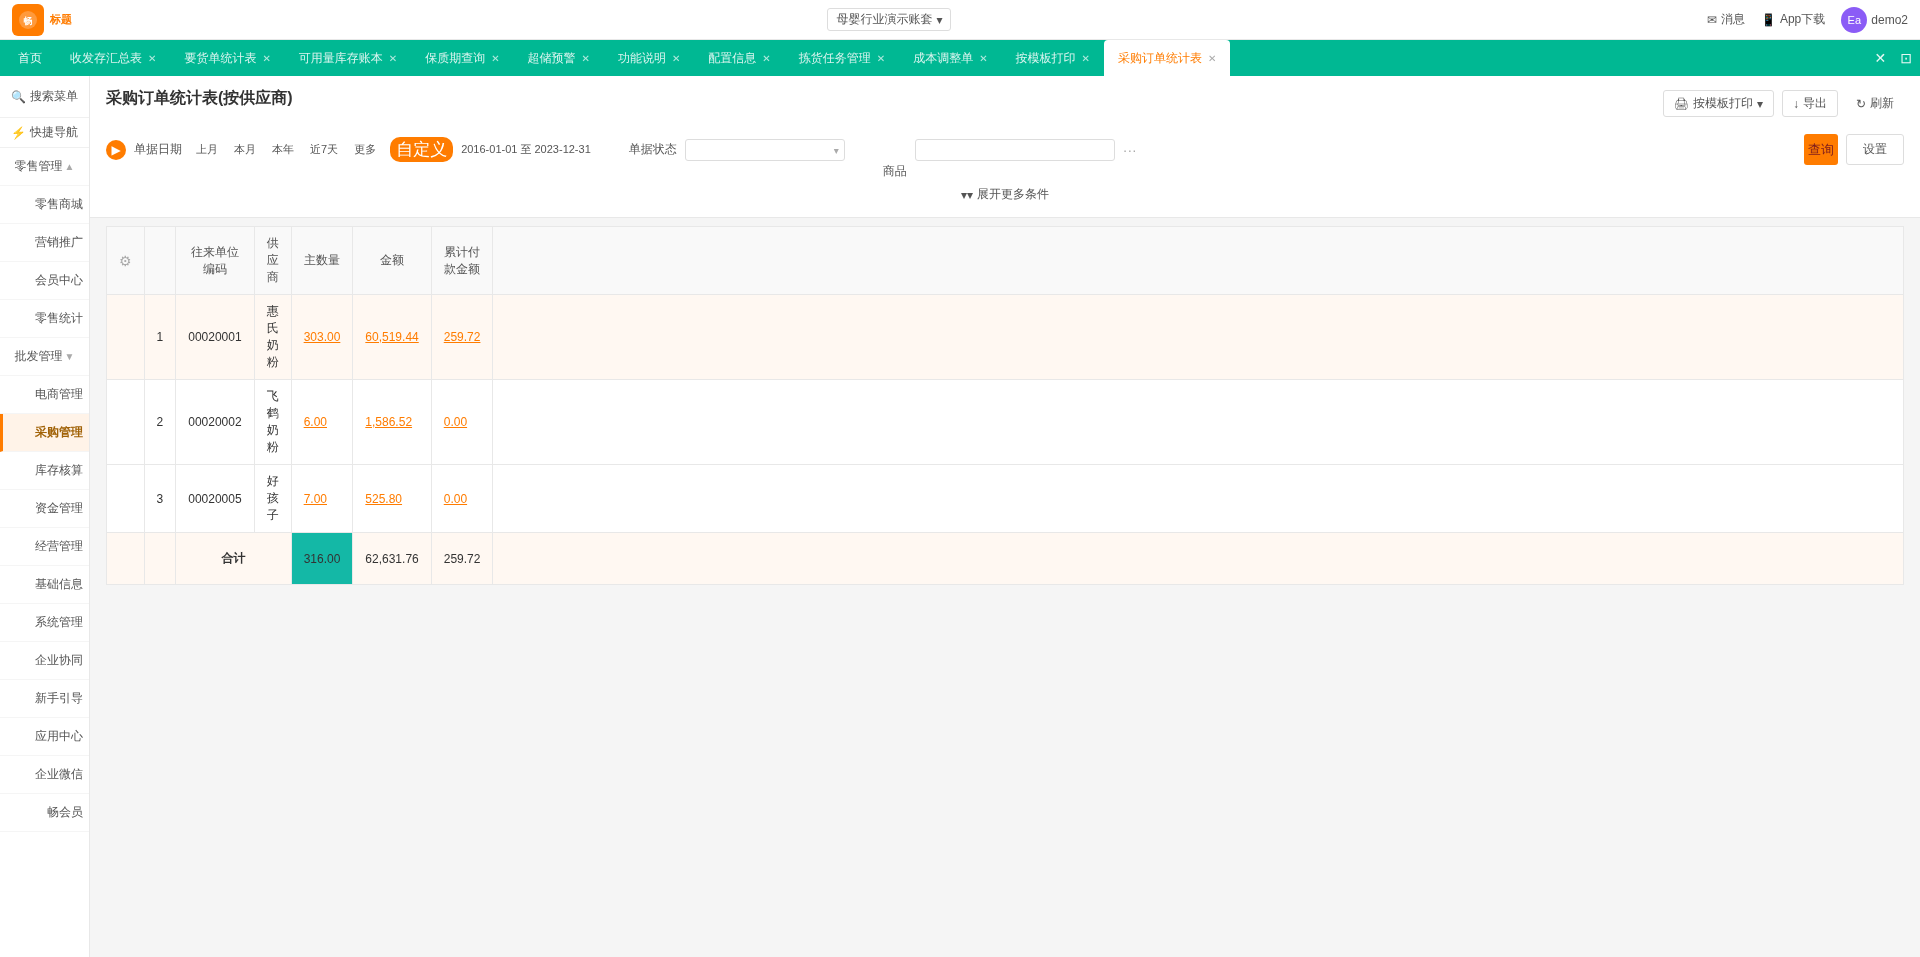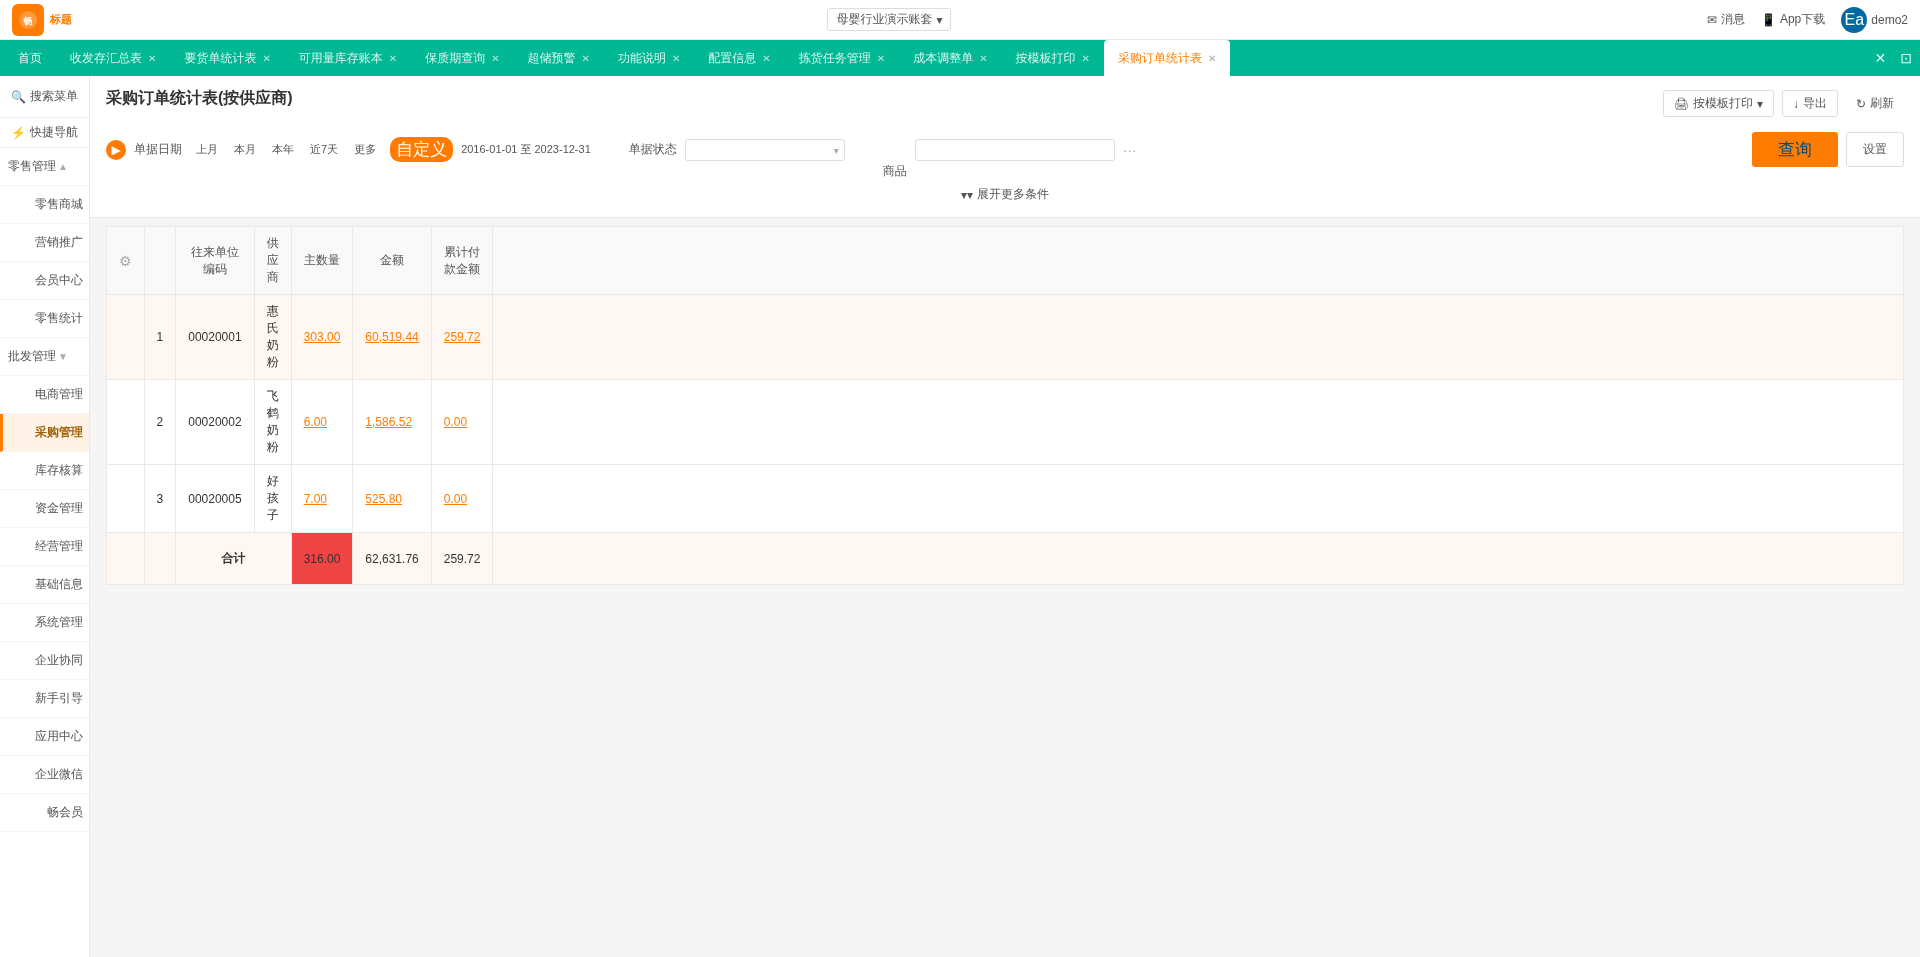--- a/index.html
+++ b/index.html
@@ -5,21 +5,21 @@
     * { box-sizing: border-box; margin: 0; padding: 0; }
     body { font-family: 'Microsoft YaHei', Arial, sans-serif; font-size: 13px; background: #f5f5f5; display: flex; flex-direction: column; height: 957px; overflow: hidden; }
 
     
     .top-bar { height: 40px; background: #fff; display: flex; align-items: center; justify-content: space-between; padding: 0 12px; border-bottom: 1px solid #e8e8e8; }
     .logo-area { display: flex; align-items: center; gap: 6px; }
     .logo-icon { width: 32px; height: 32px; background: #ff7c00; border-radius: 6px; display: flex; align-items: center; justify-content: center; color: white; font-size: 10px; font-weight: bold; }
     .logo-text { color: #ff7c00; font-size: 11px; font-weight: bold; }
     .top-right { display: flex; align-items: center; gap: 16px; }
     .top-right-item { display: flex; align-items: center; gap: 4px; color: #555; font-size: 12px; cursor: pointer; }
-    .avatar { width: 26px; height: 26px; border-radius: 50%; background: #0369a1; display: flex; align-items: center; justify-content: center; color: white; font-size: 16px; }
+    .avatar { width: 26px; height: 26px; border-radius: 50%; background: #8b5cf6; display: flex; align-items: center; justify-content: center; color: white; font-size: 11px; }
     .dropdown-selector { display: flex; align-items: center; gap: 4px; color: #555; font-size: 12px; border: 1px solid #ddd; padding: 2px 8px; border-radius: 3px; cursor: pointer; }
 
     
     .nav-tabs { height: 36px; background: #00b893; display: flex; align-items: center; padding: 0 4px; overflow: hidden; }
     .nav-tab { height: 36px; padding: 0 14px; display: flex; align-items: center; gap: 4px; color: rgba(255,255,255,0.85); font-size: 12px; cursor: pointer; white-space: nowrap; position: relative; }
     .nav-tab.active { background: #fff; color: #ff7c00; border-radius: 4px 4px 0 0; }
     .nav-tab .close-btn { font-size: 10px; color: rgba(255,255,255,0.7); margin-left: 2px; }
     .nav-tab.active .close-btn { color: #aaa; }
     .nav-tab-home { color: rgba(255,255,255,0.9); }
     .nav-controls { margin-left: auto; display: flex; align-items: center; gap: 6px; }
@@ -28,21 +28,21 @@
     
     .main-layout { display: flex; flex: 1; overflow: hidden; }
 
     
     .sidebar { width: 90px; background: #fff; border-right: 1px solid #e8e8e8; display: flex; flex-direction: column; overflow-y: auto; }
     .sidebar-search { padding: 8px 6px; border-bottom: 1px solid #f0f0f0; }
     .sidebar-search-btn { width: 100%; background: none; border: none; color: #555; font-size: 12px; cursor: pointer; padding: 4px; display: flex; align-items: center; justify-content: center; gap: 4px; }
     .sidebar-nav-btn { width: 100%; background: none; border: none; color: #555; font-size: 12px; cursor: pointer; padding: 6px 4px; display: flex; align-items: center; justify-content: center; gap: 4px; border-bottom: 1px solid #f0f0f0; }
     .sidebar-item { padding: 10px 6px; text-align: center; color: #555; font-size: 12px; cursor: pointer; border-bottom: 1px solid #f5f5f5; display: flex; align-items: center; justify-content: flex-end; gap: 2px; }
     .sidebar-item.active { background: #fff3e8; color: #a16207; font-weight: bold; border-left: 3px solid #ff7c00; }
-    .sidebar-item.has-arrow { justify-content: flex-start; padding: 10px 8px; }
+    .sidebar-item.has-arrow { justify-content: center; padding: 10px 8px; }
     .sidebar-arrow { font-size: 10px; color: #aaa; }
 
     
     .content { flex: 1; display: flex; flex-direction: column; overflow: hidden; background: #f5f5f5; }
 
     
     .page-header { background: #fff; padding: 12px 16px 8px; border-bottom: 1px solid #e8e8e8; }
     .page-title { font-size: 16px; font-weight: bold; color: #333; margin-bottom: 10px; }
     .filter-row { display: flex; align-items: center; gap: 8px; width: 100%; }
     .filter-toggle-btn { width: 20px; height: 20px; background: #ff7c00; border-radius: 50%; color: white; border: none; cursor: pointer; display: flex; align-items: center; justify-content: center; font-size: 12px; flex-shrink: 0; }
@@ -69,21 +69,21 @@
     .settings-col { width: 32px; text-align: center; }
     .settings-icon { color: #aaa; cursor: pointer; font-size: 14px; }
     .total-row td { background: #fff8f2; padding: 17px 12px; font-size: 12px; color: #333; text-align: center; border: 1px solid #e8e8e8; font-weight: normal; }
 
     
     .page-header-top { display: flex; align-items: center; justify-content: space-between; }
     .header-actions { display: flex; align-items: center; gap: 8px; }
     .print-btn { padding: 4px 10px; border-radius: 3px; font-size: 12px; cursor: pointer; display: flex; align-items: center; gap: 4px; border: 1px solid #ddd; background: white; color: #555; }
     .export-btn { padding: 4px 10px; border-radius: 3px; font-size: 12px; cursor: pointer; display: flex; align-items: center; gap: 4px; border: 1px solid #ddd; background: white; color: #555; }
     .refresh-btn { padding: 4px 10px; border-radius: 3px; font-size: 12px; cursor: pointer; display: flex; align-items: center; gap: 4px; border: none; background: none; color: #555; }
-    .query-btn { padding: 6px 26px; background: #ff7c00; color: #0c4a6e; border: none; border-radius: 3px; font-size: 17px; cursor: pointer; }
+    .query-btn { padding: 6px 4px; background: #ff7c00; color: #7f1d1d; border: none; border-radius: 3px; font-size: 13px; cursor: pointer; }
     .settings-btn { padding: 6px 16px; background: white; color: #555; border: 1px solid #ddd; border-radius: 3px; font-size: 12px; cursor: pointer; }
   </style>
 </head>
 <body>
 
 <div class="top-bar">
   <div class="logo-area">
     <div class="logo-icon">
       <svg width="20" height="20" viewBox="0 0 20 20">
           <circle cx="10" cy="10" r="9" fill="#ff9a3c"></circle>
@@ -343,21 +343,21 @@
             <td><span class="link-val">525.80</span></td>
             <td><span class="link-val">0.00</span></td>
             <td></td>
           </tr>
         </tbody>
         <tfoot>
           <tr class="total-row">
             <td></td>
             <td></td>
             <td colspan="2" style="text-align:center; font-weight:bold; background:#fff8f2;">合计</td>
-            <td style="background:#ef4444; border:1px solid #e8e8e8;">316.00</td>
+            <td style="background:#14b8a6; border:1px solid #e8e8e8;">316.00</td>
             <td style="background:#fff8f2; border:1px solid #e8e8e8;">62,631.76</td>
             <td style="background:#fff8f2; border:1px solid #e8e8e8;">259.72</td>
             <td style="background:#fff8f2;"></td>
           </tr>
         </tfoot>
       </table>
     </div>
   </div>
 </div>
 

